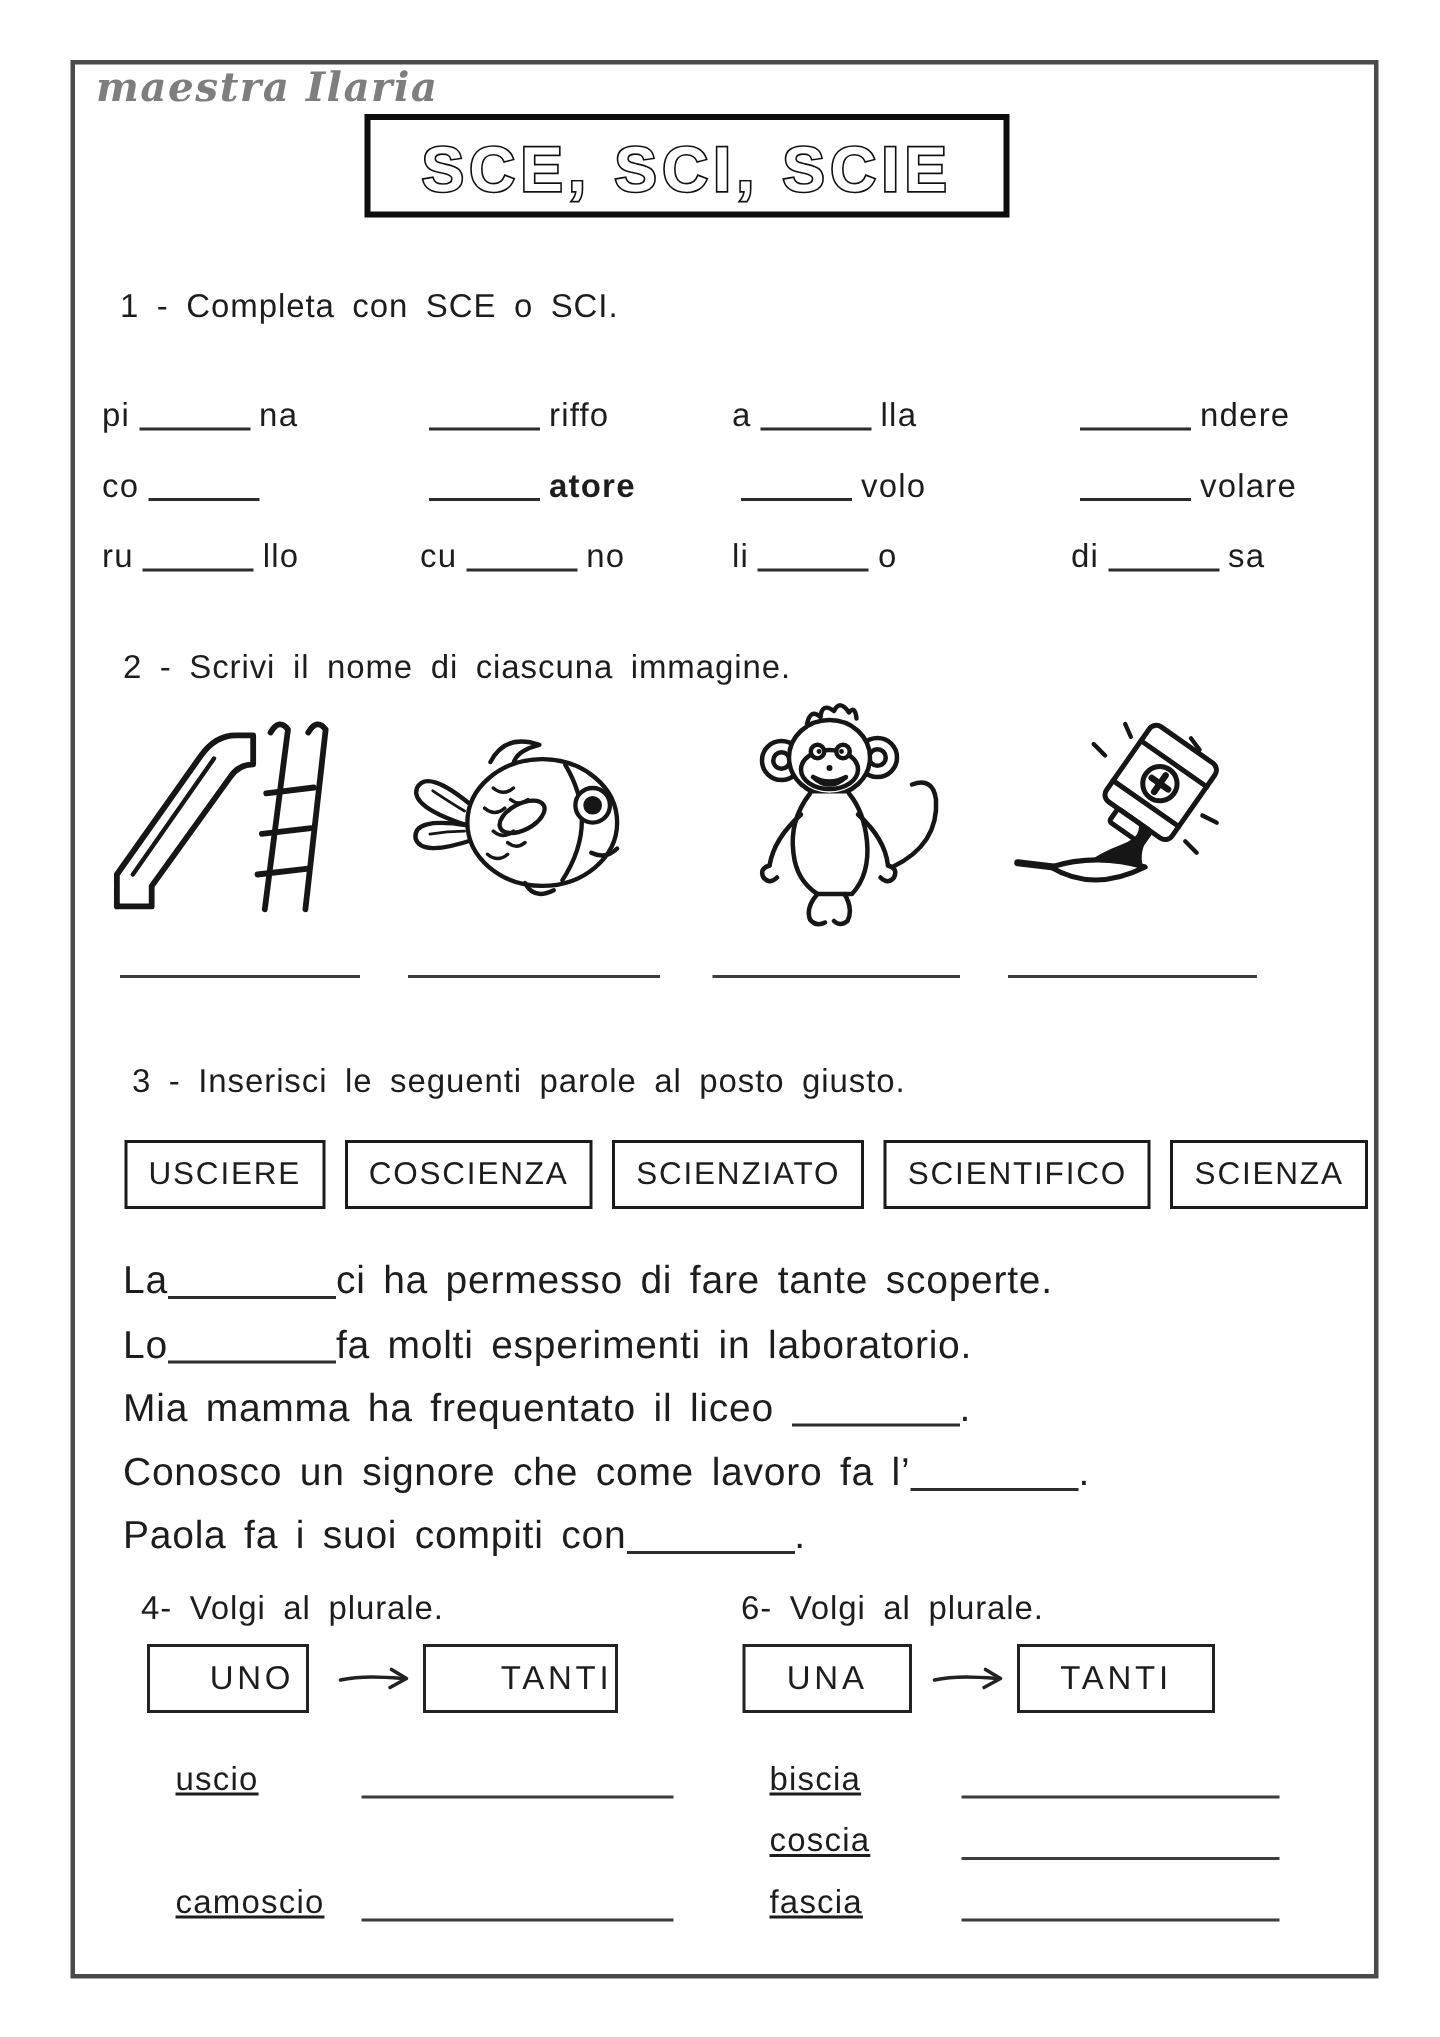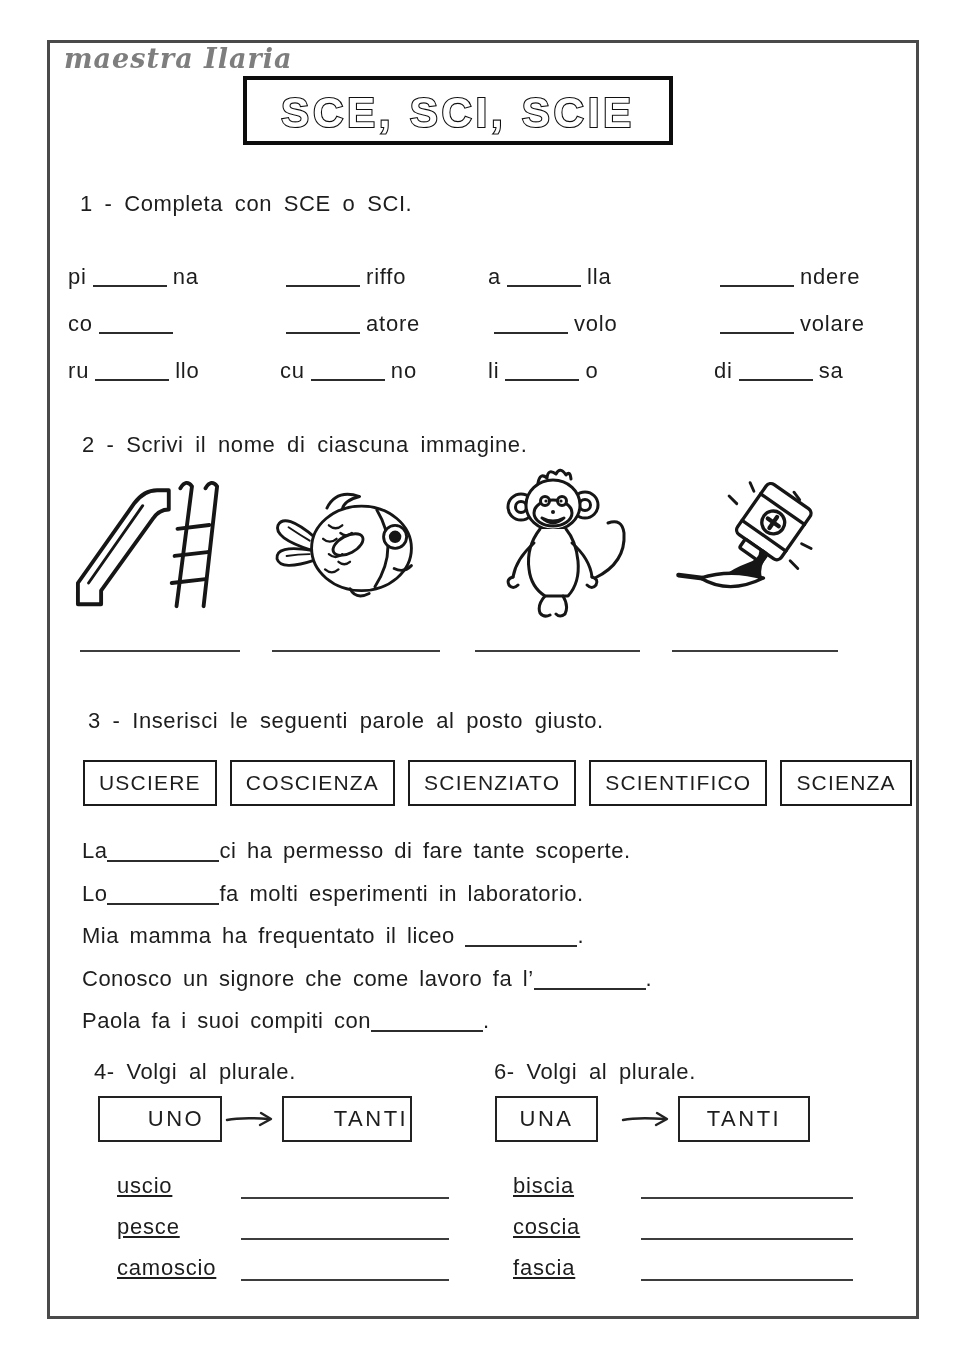--- a/index.html
+++ b/index.html
@@ -30,21 +30,21 @@
   .bl{
     display:inline-block;width:74px;height:22px;border-bottom:2.5px solid #2c2c2c;
     margin:0 6px;vertical-align:-3px;
   }
   .write-line{position:absolute;height:0;border-top:2.5px solid #3d3d3d;}
   .wb-row{display:flex;gap:13px;}
   .word-box{
     border:2.5px solid #1b1b1b;height:46px;padding:0 14px;background:#fff;
     display:flex;align-items:center;font-size:21px;letter-spacing:1.2px;box-sizing:border-box;
   }
-  .sent{position:absolute;font-size:22px;letter-spacing:0.5px;word-spacing:4px;white-space:pre;}
+  .sent{position:absolute;font-size:26px;letter-spacing:0.5px;word-spacing:4px;white-space:pre;}
   .sbl{
     display:inline-block;width:112px;height:22px;
     border-bottom:2.5px solid #2c2c2c;vertical-align:-4px;
   }
   .pl-box{
     position:absolute;border:2.5px solid #222;background:#fff;box-sizing:border-box;
     display:flex;align-items:center;justify-content:center;
     font-size:22px;letter-spacing:2.5px;height:46px;
   }
   .prow{position:absolute;font-size:22px;letter-spacing:0.8px;display:flex;align-items:flex-end;text-decoration:underline;}
@@ -67,21 +67,21 @@
   </div>
 
   <div class="abs heading" style="left:30px;top:148px;">1 - Completa con SCE o SCI.</div>
 
   <div class="w" style="left:18px;top:220px;"><span>pi</span><span class="bl"></span><span>na</span></div>
   <div class="w" style="left:230px;top:220px;"><span></span><span class="bl"></span><span>riffo</span></div>
   <div class="w" style="left:438px;top:220px;"><span>a</span><span class="bl"></span><span>lla</span></div>
   <div class="w" style="left:664px;top:220px;"><span></span><span class="bl"></span><span>ndere</span></div>
 
   <div class="w" style="left:18px;top:267px;"><span>co</span><span class="bl"></span><span></span></div>
-  <div class="w" style="left:230px;top:267px;"><span></span><span class="bl"></span><span>atore</span></div>
+  <div class="w" style="left:230px;top:267px;font-weight:bold;"><span></span><span class="bl"></span><span>atore</span></div>
   <div class="w" style="left:438px;top:267px;"><span></span><span class="bl"></span><span>volo</span></div>
   <div class="w" style="left:664px;top:267px;"><span></span><span class="bl"></span><span>volare</span></div>
 
   <div class="w" style="left:18px;top:314px;"><span>ru</span><span class="bl"></span><span>llo</span></div>
   <div class="w" style="left:230px;top:314px;"><span>cu</span><span class="bl"></span><span>no</span></div>
   <div class="w" style="left:438px;top:314px;"><span>li</span><span class="bl"></span><span>o</span></div>
   <div class="w" style="left:664px;top:314px;"><span>di</span><span class="bl"></span><span>sa</span></div>
 
   <div class="abs heading" style="left:32px;top:389px;">2 - Scrivi il nome di ciascuna immagine.</div>
 
@@ -190,42 +190,38 @@
   <div class="sent" style="left:32px;top:795px;"><span>La</span><span class="sbl"></span><span>ci ha permesso di fare tante scoperte.</span></div>
   <div class="sent" style="left:32px;top:838px;"><span>Lo</span><span class="sbl"></span><span>fa molti esperimenti in laboratorio.</span></div>
   <div class="sent" style="left:32px;top:880px;"><span>Mia mamma ha frequentato il liceo </span><span class="sbl"></span><span>.</span></div>
   <div class="sent" style="left:32px;top:923px;"><span>Conosco un signore che come lavoro fa l’</span><span class="sbl"></span><span>.</span></div>
   <div class="sent" style="left:32px;top:965px;"><span>Paola fa i suoi compiti con</span><span class="sbl"></span><span>.</span></div>
 
   <div class="abs heading" style="left:44px;top:1016px;">4- Volgi al plurale.</div>
 
   <div class="abs heading" style="left:444px;top:1016px;">6- Volgi al plurale.</div>
 
-  <div class="pl-box" style="left:48px;top:1053px;width:124px;padding-left:32px;">UNO</div>
+  <div class="pl-box" style="left:48px;top:1053px;width:108px;padding-left:32px;">UNO</div>
   <svg class="abs" style="left:175px;top:1067px;" width="54" height="18" viewBox="0 0 54 18">
     <path d="M2 10 C16 7 30 8 44 9" fill="none" stroke="#222" stroke-width="2.4" stroke-linecap="round"></path>
     <path d="M36 3 L46 9 L35 15" fill="none" stroke="#222" stroke-width="2.4" stroke-linecap="round" stroke-linejoin="round"></path>
   </svg>
   <div class="pl-box" style="left:232px;top:1053px;width:130px;padding-left:48px;">TANTI</div>
 
-  <div class="pl-box" style="left:445px;top:1053px;width:103px;">UNA</div>
+  <div class="pl-box" style="left:445px;top:1053px;width:113px;">UNA</div>
   <svg class="abs" style="left:571px;top:1067px;" width="54" height="18" viewBox="0 0 54 18">
     <path d="M2 10 C16 7 30 8 44 9" fill="none" stroke="#222" stroke-width="2.4" stroke-linecap="round"></path>
     <path d="M36 3 L46 9 L35 15" fill="none" stroke="#222" stroke-width="2.4" stroke-linecap="round" stroke-linejoin="round"></path>
   </svg>
   <div class="pl-box" style="left:628px;top:1053px;width:132px;">TANTI</div>
 
   <div class="prow" style="left:67px;top:1128px;">
       <span class="pword" style="width:124px;">uscio</span>
       <span class="pline" style="width:208px;"></span>
     </div>
-  <div class="prow" style="left:67px;top:1169px;">
-      <span class="pword" style="width:124px;">pesce</span>
-      <span class="pline" style="width:208px;"></span>
-    </div>
   <div class="prow" style="left:67px;top:1210px;">
       <span class="pword" style="width:124px;">camoscio</span>
       <span class="pline" style="width:208px;"></span>
     </div>
 
   <div class="prow" style="left:463px;top:1128px;">
       <span class="pword" style="width:128px;">biscia</span>
       <span class="pline" style="width:212px;"></span>
     </div>
   <div class="prow" style="left:463px;top:1169px;">

